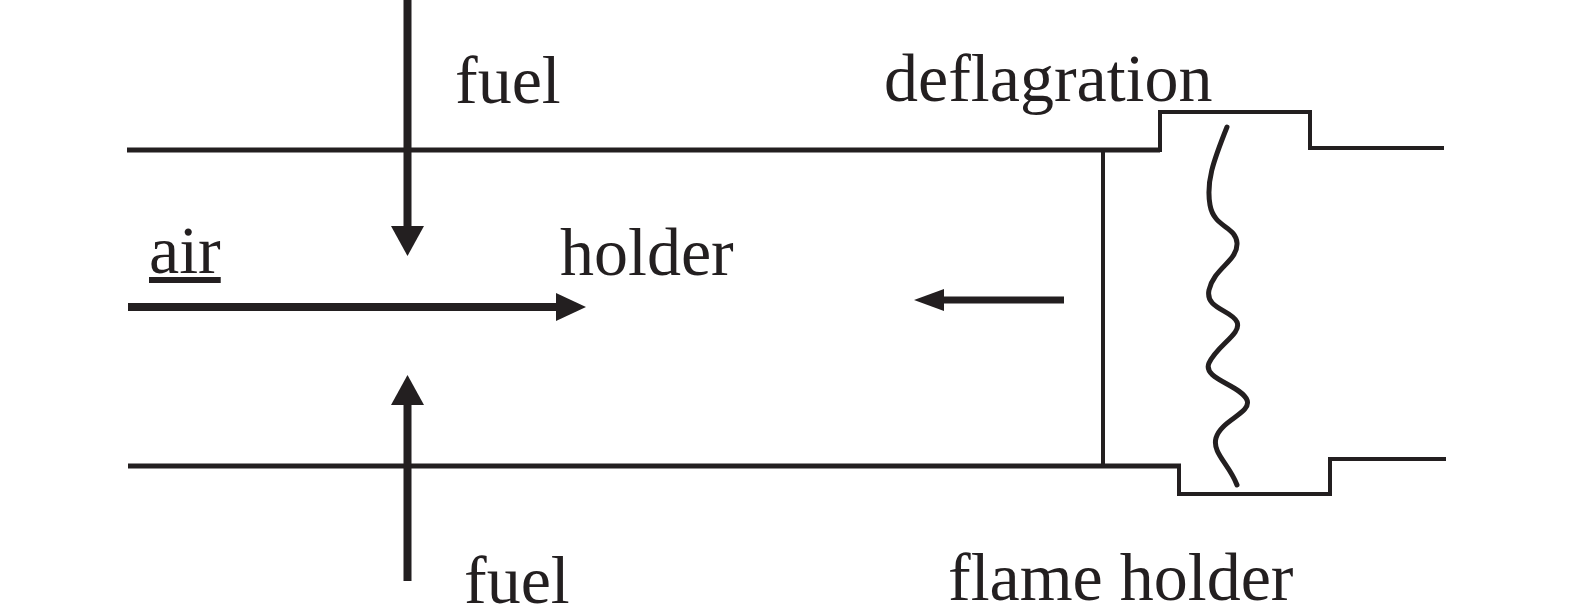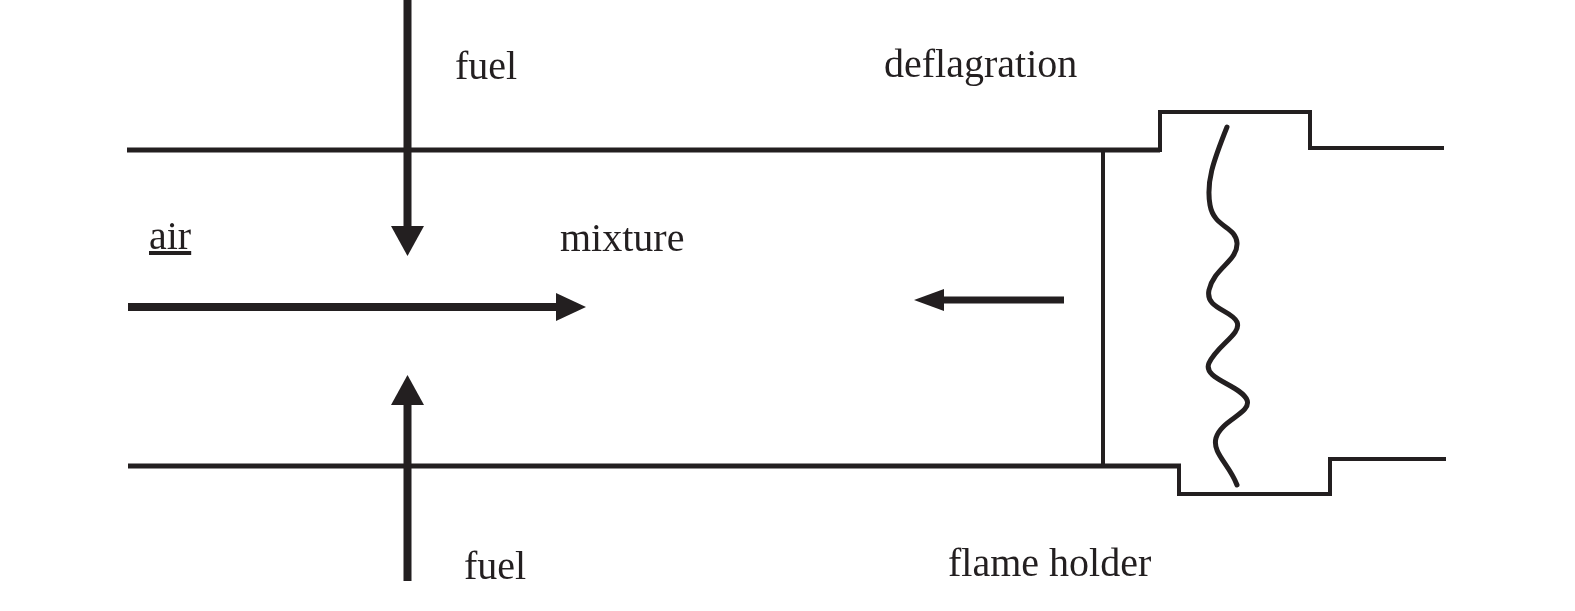--- a/index.html
+++ b/index.html
@@ -17,21 +17,21 @@
   }
   .diagram-svg {
     position: absolute;
     left: 0;
     top: 0;
     width: 1575px;
     height: 611px;
   }
   .label {
     position: absolute;
-    font-size: 40px;
+    font-size: 68px;
     line-height: 1;
     color: #231f20;
     white-space: nowrap;
     letter-spacing: 0px;
   }
   .lbl-fuel-top     { left: 455px;  top: 46px;  }
   .lbl-deflagration { left: 884px;  top: 44px;  }
   .lbl-air          { left: 149px;  top: 216px; text-decoration: underline; }
   .lbl-mixture      { left: 560px;  top: 218px; }
   .lbl-fuel-bottom  { left: 464px;  top: 546px; }
@@ -87,19 +87,19 @@
 
     </g>
   </svg>
 
   <div class="label lbl-fuel-top">fuel</div>
 
   <div class="label lbl-deflagration">deflagration</div>
 
   <div class="label lbl-air">air</div>
 
-  <div class="label lbl-mixture">mixture</div>
+  <div class="label lbl-mixture">holder</div>
 
   <div class="label lbl-fuel-bottom">fuel</div>
 
   <div class="label lbl-flame-holder">flame holder</div>
 
 </div>
 
 </body></html>

